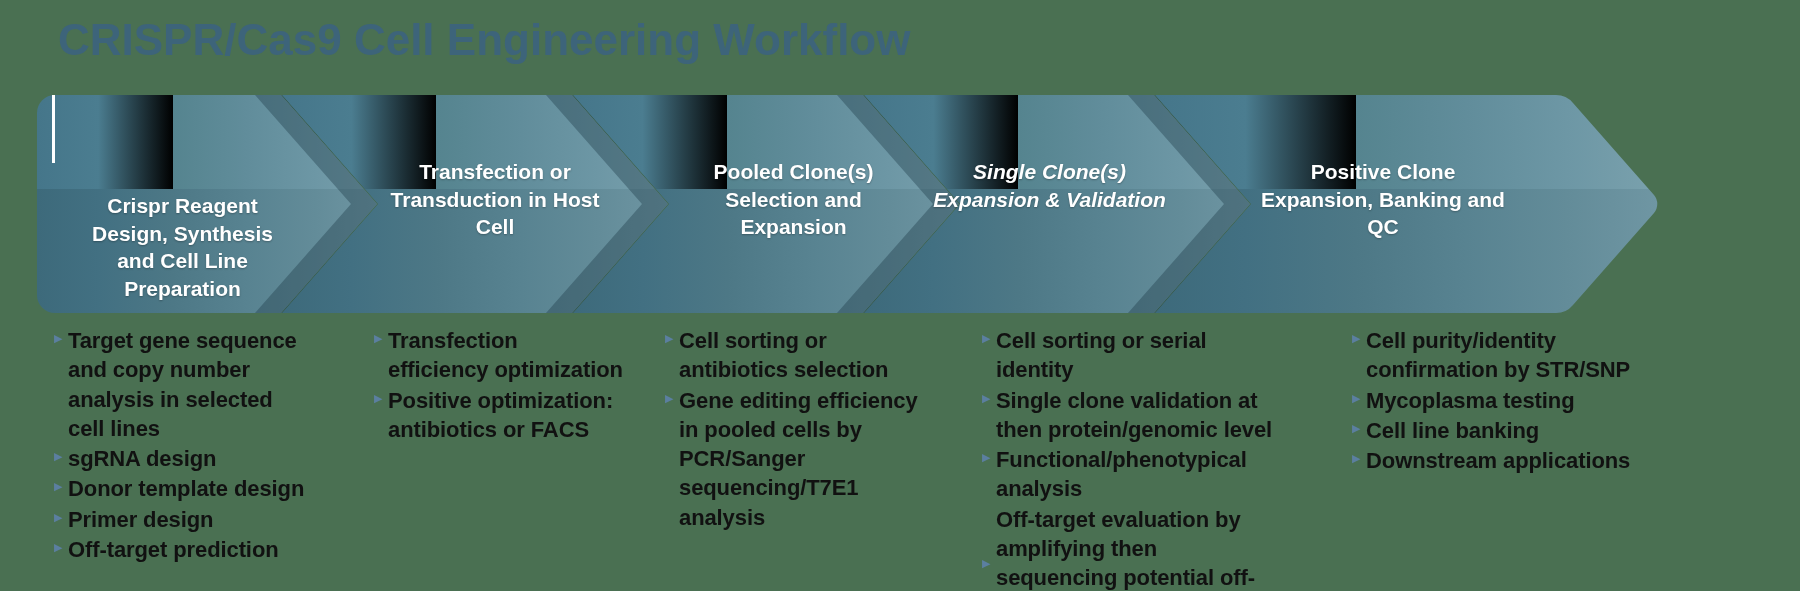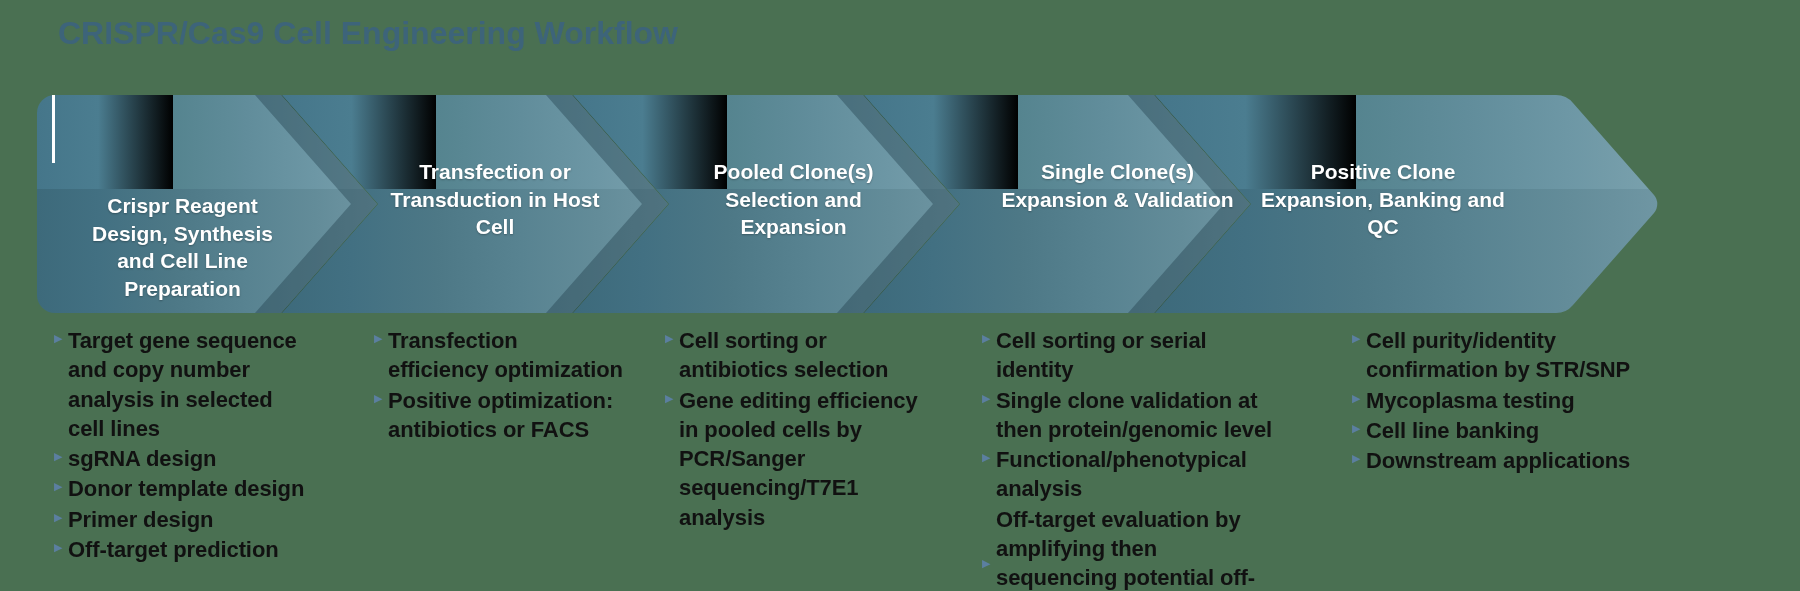--- a/index.html
+++ b/index.html
@@ -13,21 +13,21 @@
     font-family: "Liberation Sans", sans-serif;
     overflow: hidden;
     position: relative;
   }
 
   
   #title {
     position: absolute;
     left: 58px;
     top: 14px;
-    font-size: 32px;
+    font-size: 44px;
     font-weight: bold;
     color: #3d647a;
     letter-spacing: 0px;
     white-space: nowrap;
     line-height: 1.2;
   }
 
   
   #flow {
     position: absolute;
@@ -168,21 +168,21 @@
       <path d="M 1154 7 l 96 109 l -96 109 l -26 0 l 96 -109 l -96 -109 z" fill="#1d3b46"></path>
     </g>
   </svg>
 </div>
 
 <div id="left-tick"></div>
 
 <div class="step-label" style="left:75px;  top:144px; width:215px;margin-top:48px;">Crispr Reagent Design, Synthesis and Cell Line Preparation</div>
 <div class="step-label" style="left:380px; top:158px; width:230px;">Transfection or Transduction in Host Cell</div>
 <div class="step-label" style="left:676px; top:158px; width:235px;">Pooled Clone(s) Selection and Expansion</div>
-<div class="step-label" style="left:1000px; top:158px; width:235px;">Single Clone(s) Expansion &amp; Validation</div>
+<div class="step-label" style="left:932px; top:158px; width:235px;font-style:italic;">Single Clone(s) Expansion &amp; Validation</div>
 <div class="step-label" style="left:1258px;top:158px; width:250px;">Positive Clone Expansion, Banking and QC</div>
 
 <div class="bullet-col" style="left:54px; width:256px;">
   <div class="bullet-item">
     <span class="bullet-marker">▶</span>
     <span class="bullet-text">Target gene sequence and copy number analysis in selected cell lines</span>
   </div>
   <div class="bullet-item">
     <span class="bullet-marker">▶</span>
     <span class="bullet-text">sgRNA design</span>

